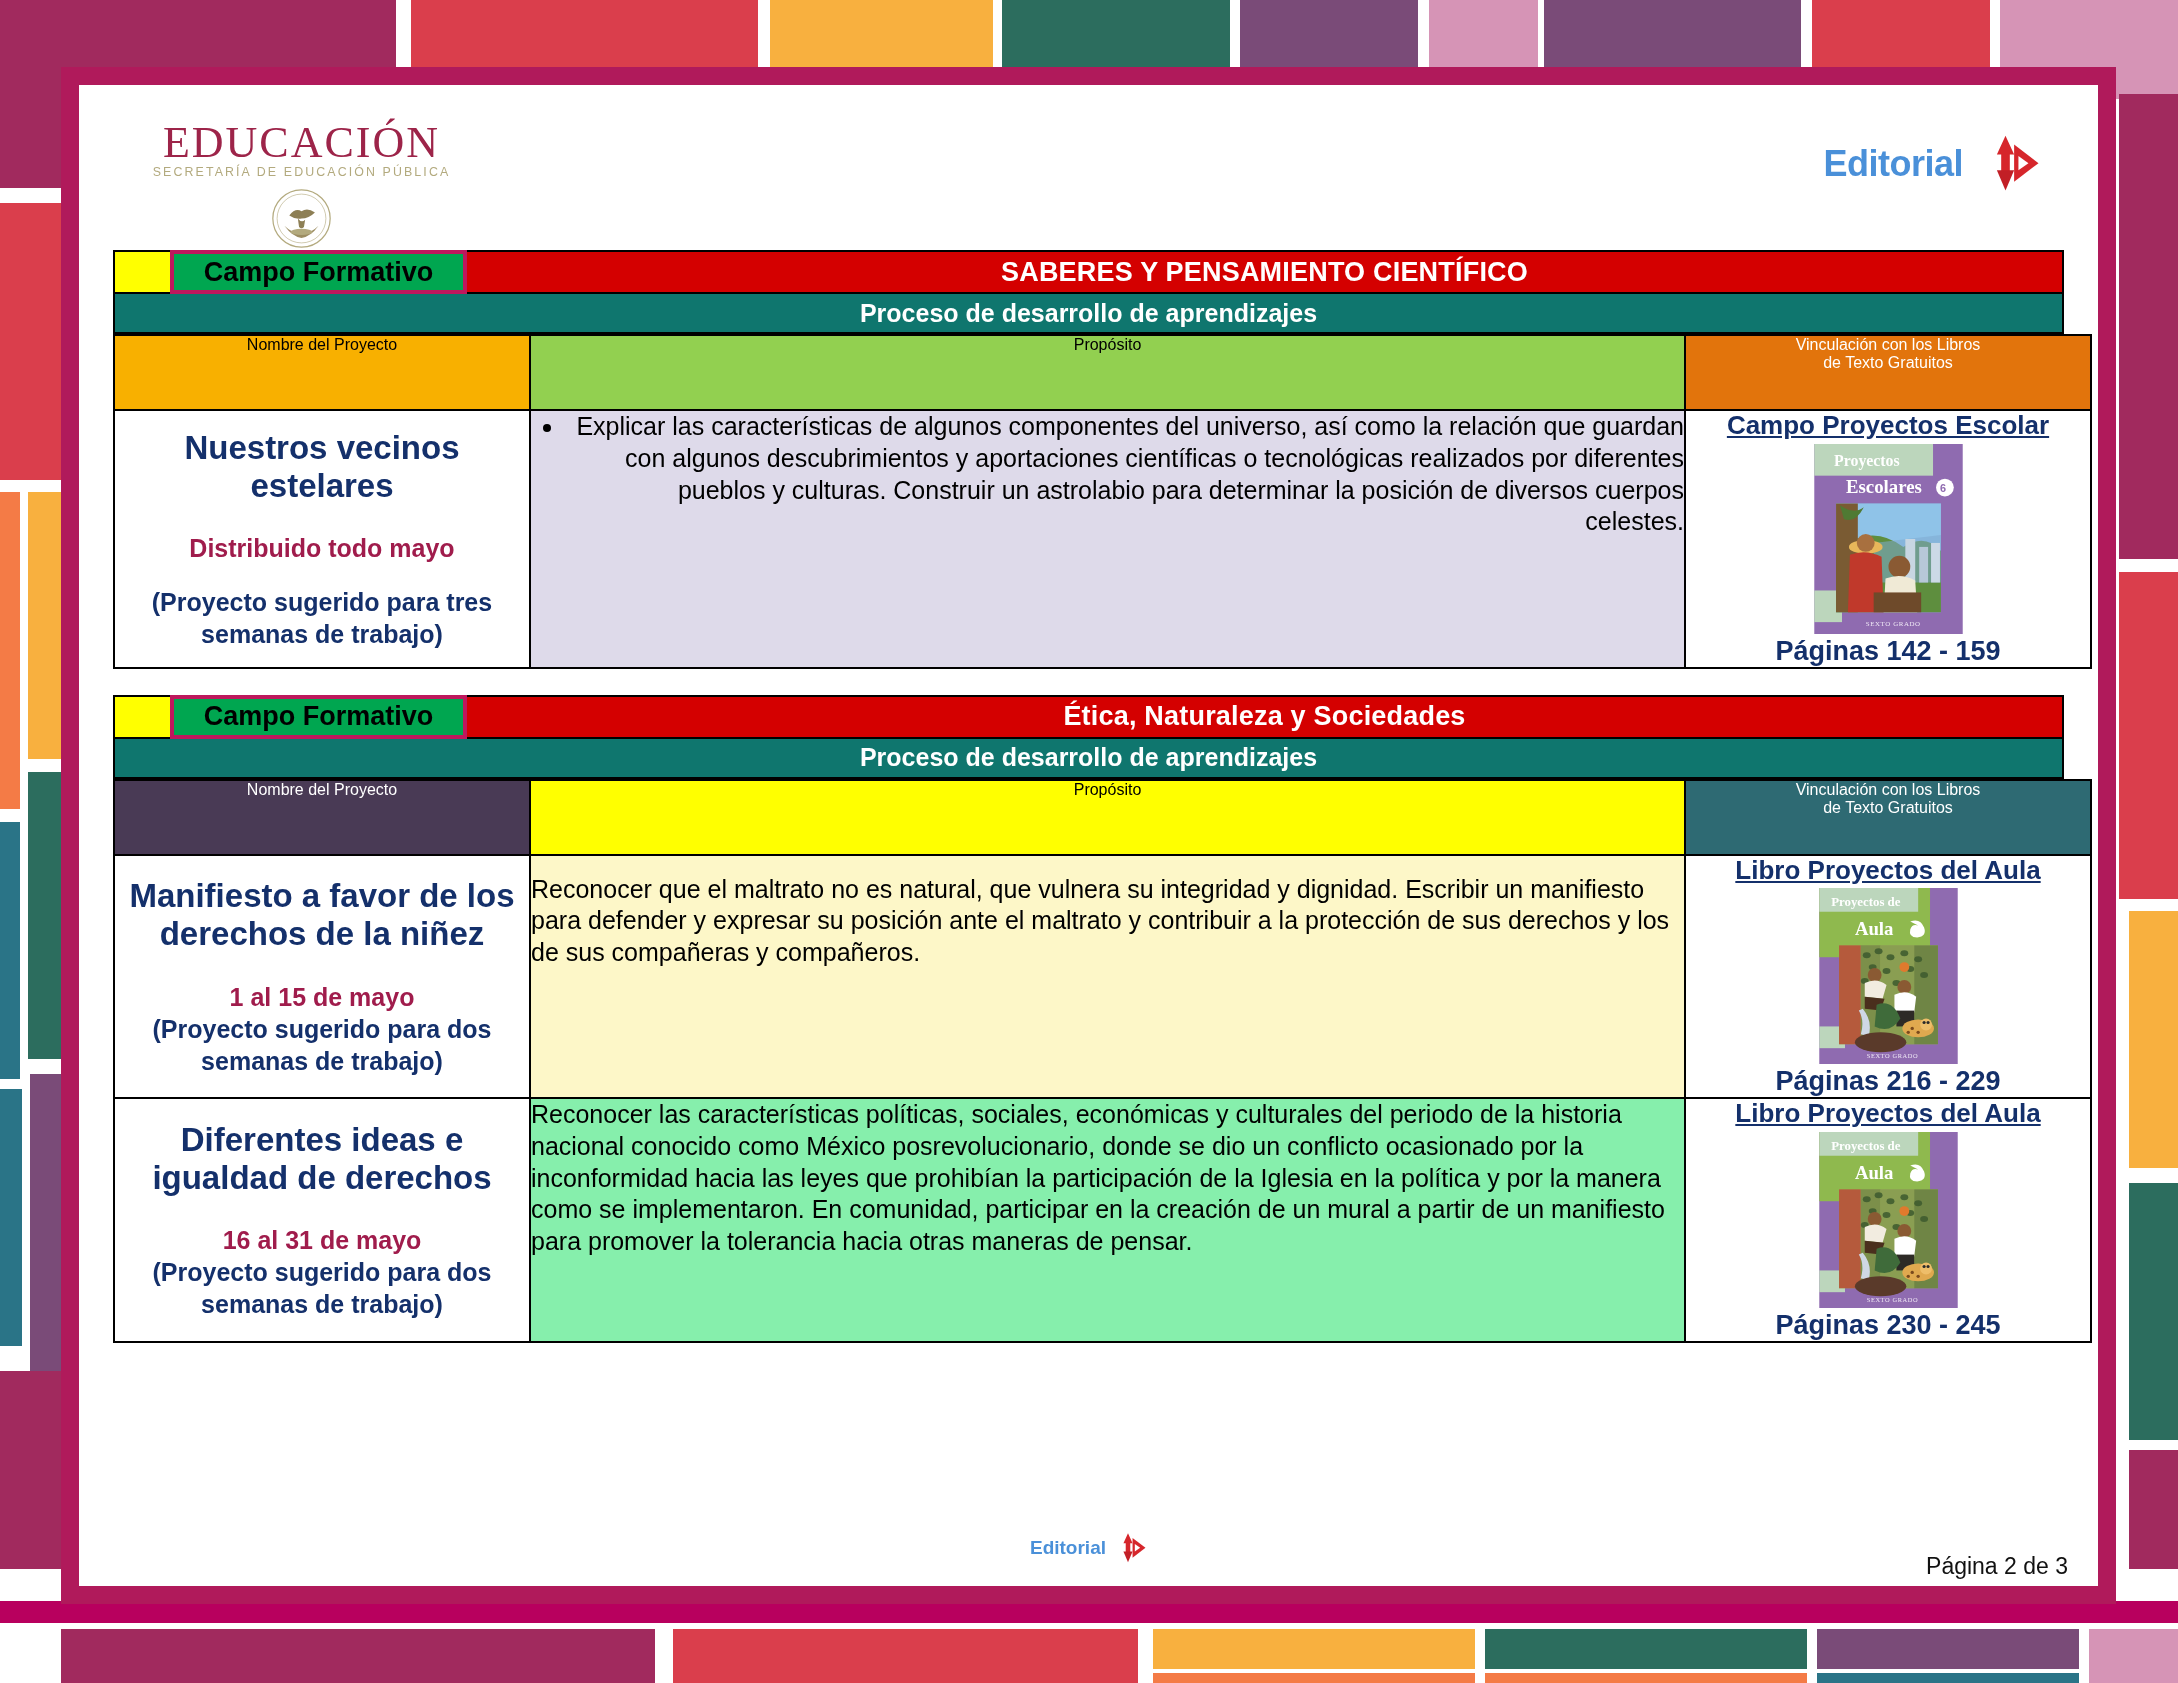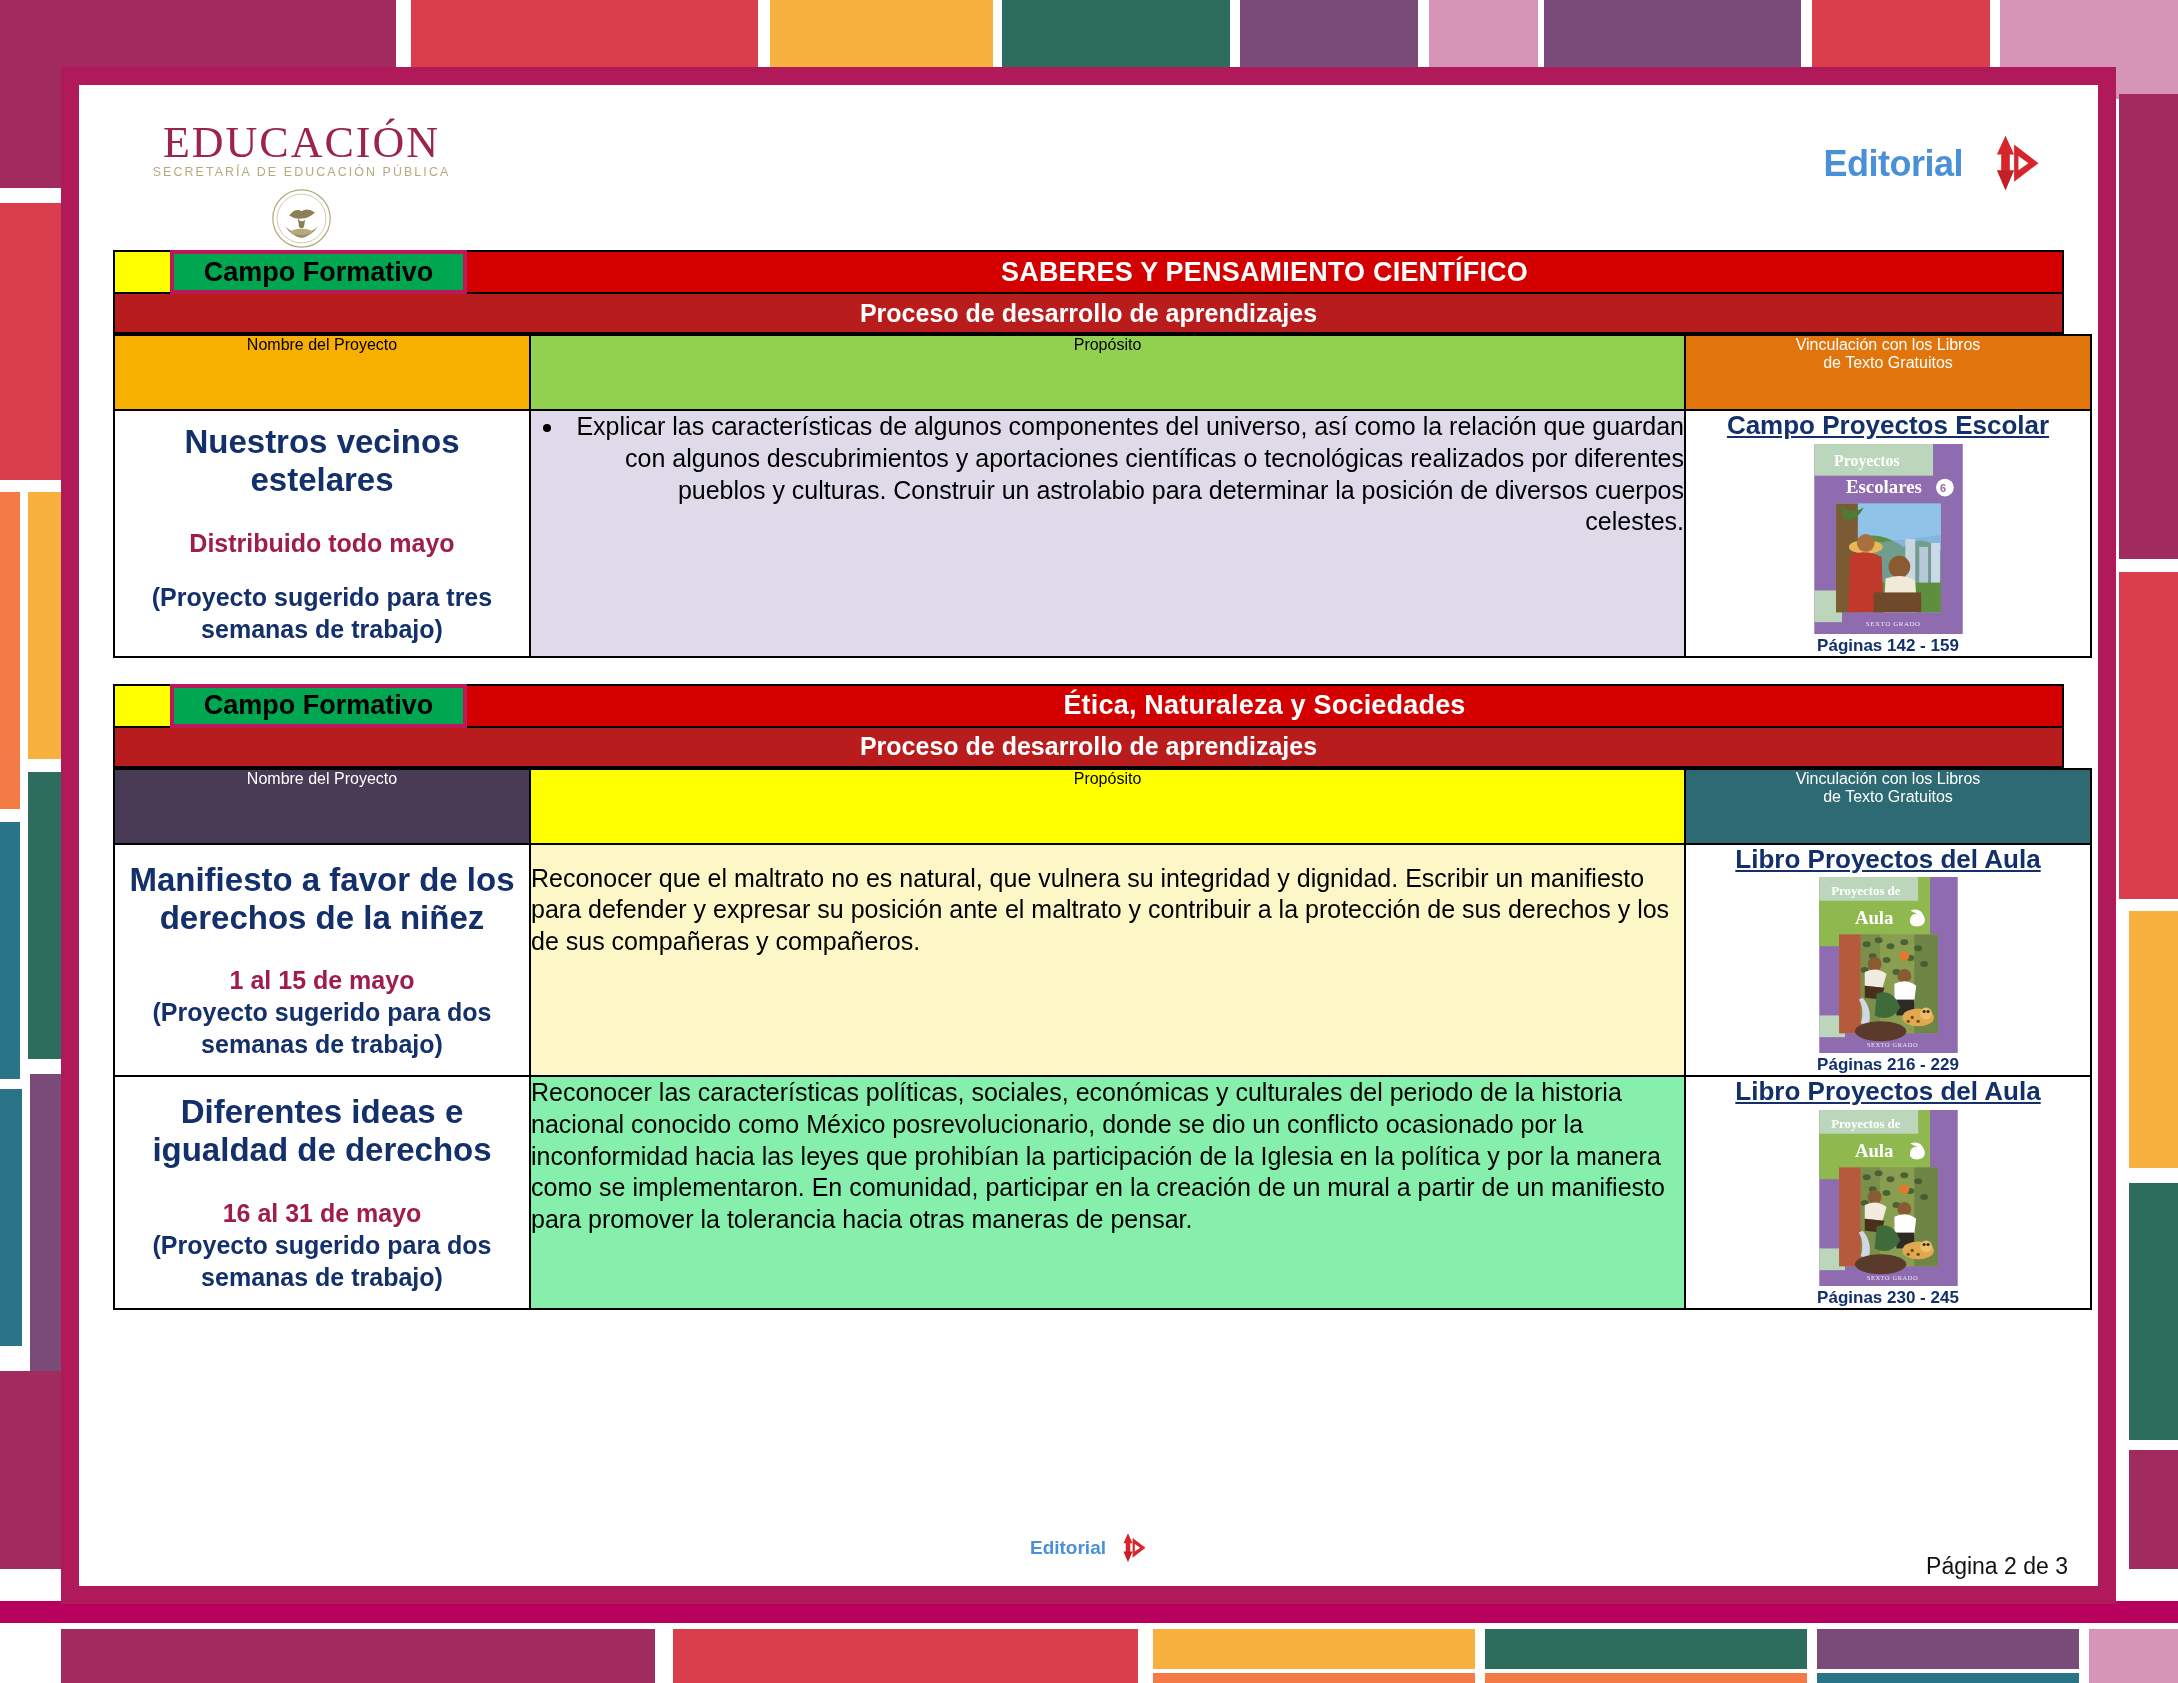--- a/index.html
+++ b/index.html
@@ -136,21 +136,21 @@
     display: flex;
     align-items: center;
     justify-content: center;
     font-size: 27px;
     font-weight: 700;
     color: #ffffff;
     letter-spacing: 0.2px;
   }
 
   .proc-bar {
-    background: #b91c1c;
+    background: #0f766e;
     border: 2px solid #000;
     border-top: none;
     height: 40px;
     display: flex;
     align-items: center;
     justify-content: center;
     color: #ffffff;
     font-size: 25px;
     font-weight: 700;
   }
@@ -230,21 +230,21 @@
     text-decoration: underline;
     line-height: 1.1;
     display: block;
   }
   .book-wrap {
     display: flex;
     justify-content: center;
     margin: 4px 0 2px 0;
   }
   .vinc-pages {
-    font-size: 17px;
+    font-size: 27px;
     font-weight: 700;
     color: #14306b;
     margin-top: 2px;
   }
 
   
   .doc-footer {
     position: absolute;
     left: 34px;
     right: 34px;

